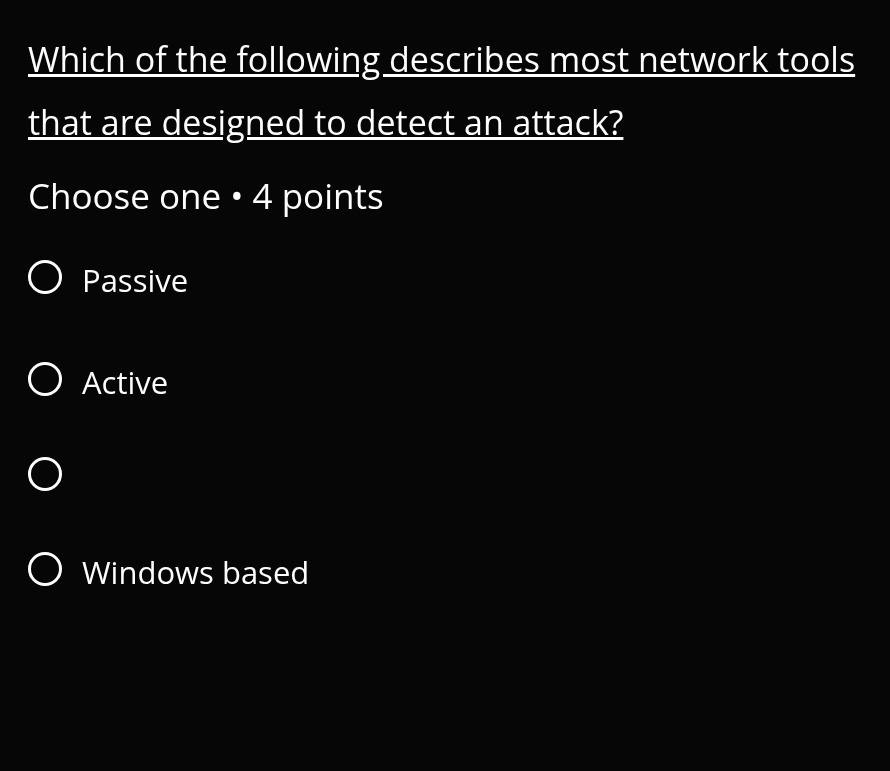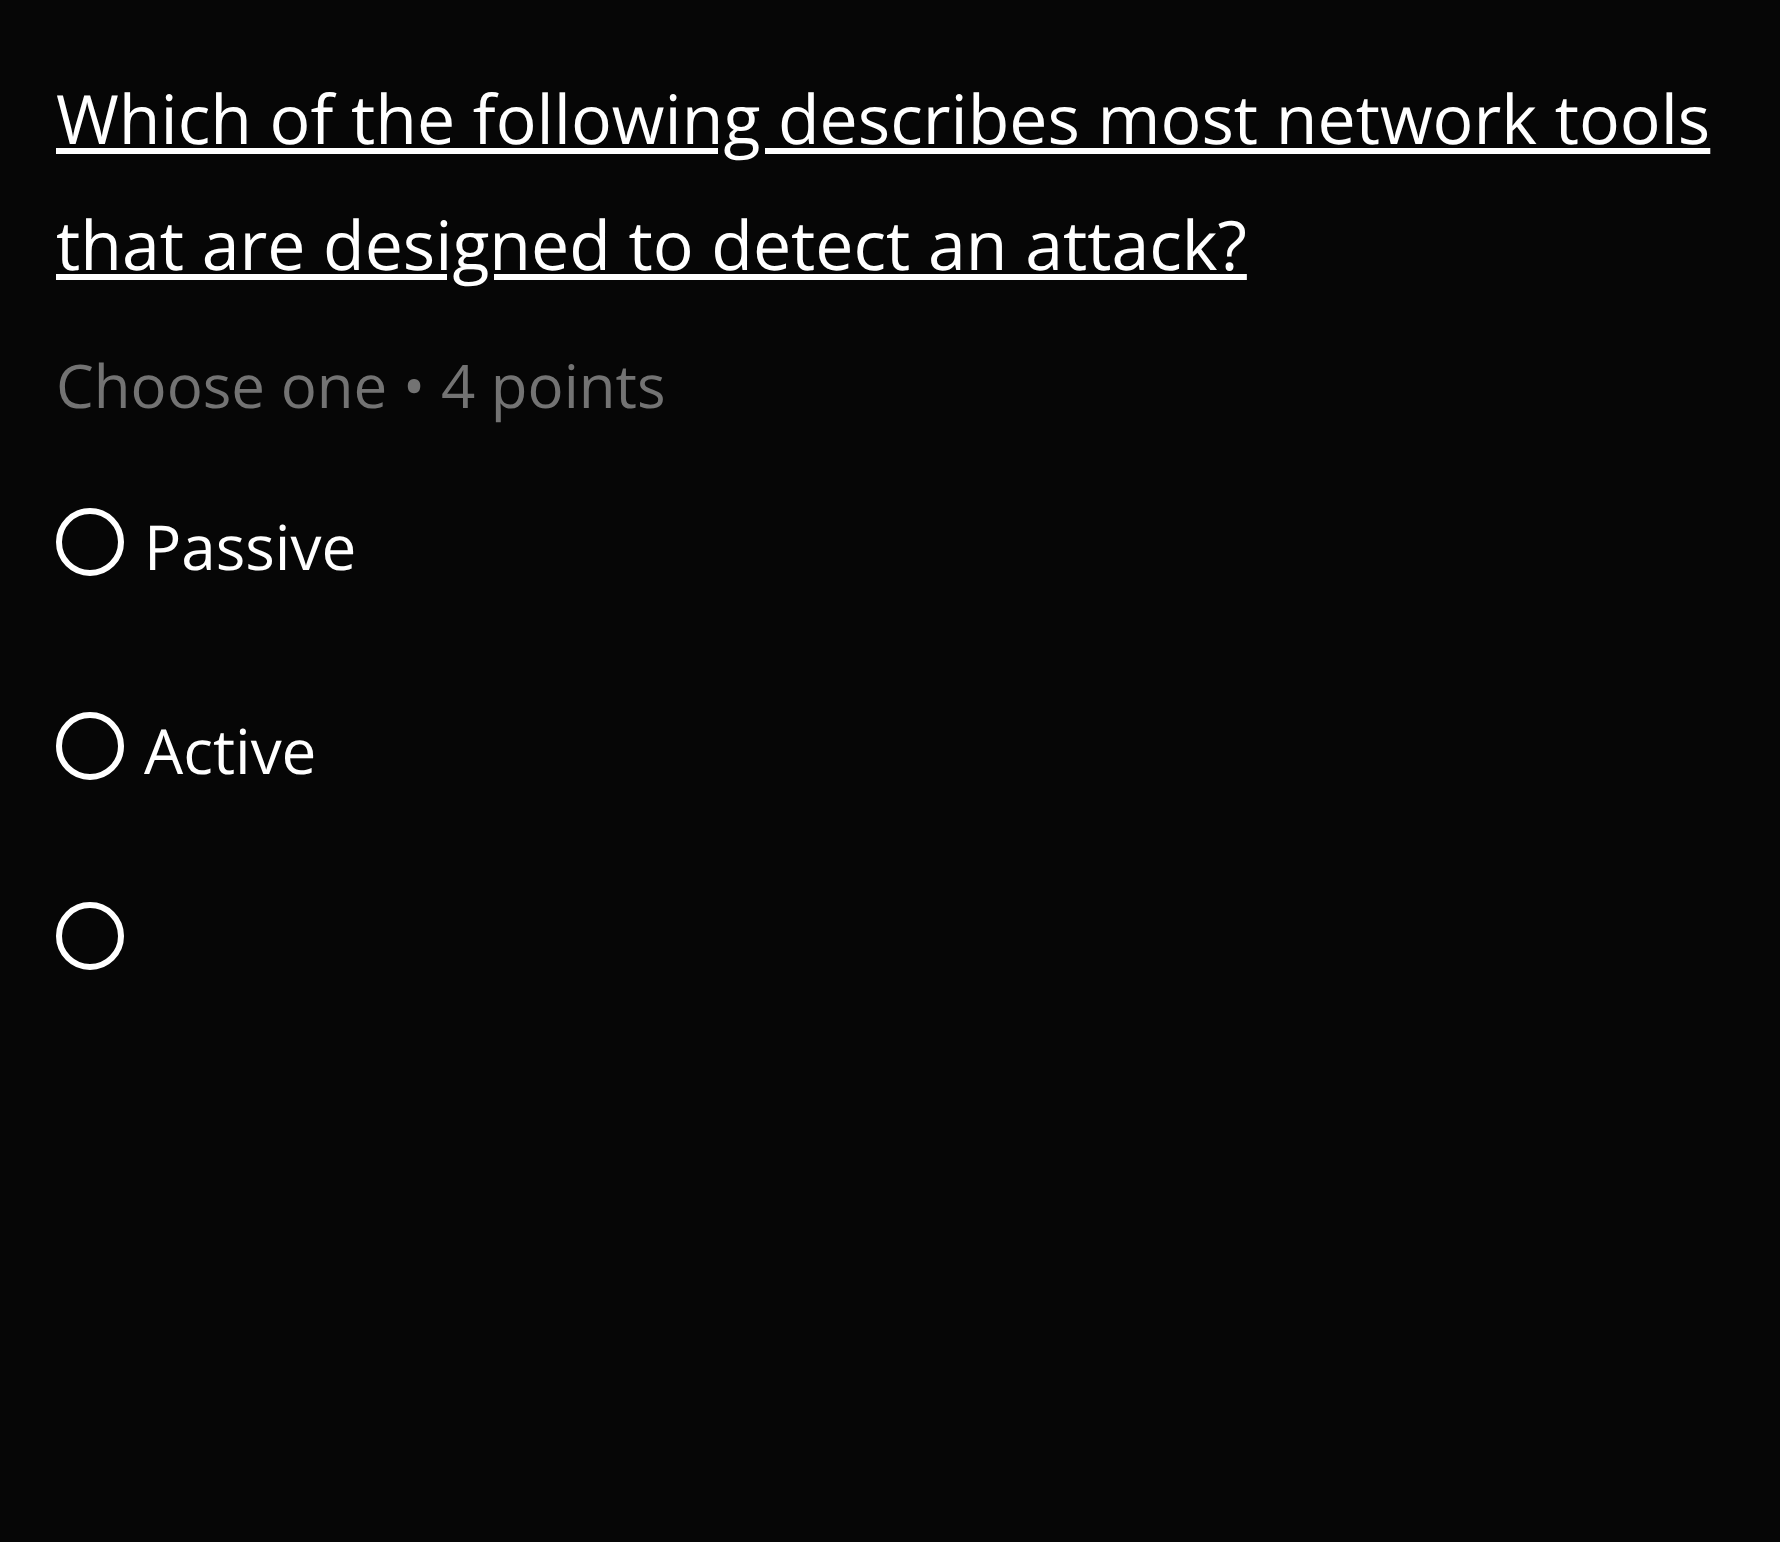--- a/index.html
+++ b/index.html
@@ -18,34 +18,34 @@
     }
     .question-text {
       font-size: 34px;
       line-height: 1.85;
       font-weight: 400;
       color: #ffffff;
       margin-bottom: 18px;
       text-decoration: underline;
     }
     .question-meta {
-      font-size: 30px;
-      color: #737373;
+      font-size: 35px;
+      color: #ffffff;
       font-weight: 400;
       margin-bottom: 40px;
     }
     .options {
       display: flex;
       flex-direction: column;
       gap: 60px;
     }
     .option {
       display: flex;
       align-items: center;
-      gap: 10px;
+      gap: 20px;
       cursor: pointer;
     }
     .radio {
       width: 34px;
       height: 34px;
       border: 3.5px solid #ffffff;
       border-radius: 50%;
       flex-shrink: 0;
       margin-top: -6px;
     }
@@ -66,13 +66,17 @@
     <div class="radio"></div>
     <div class="option-label">Passive</div>
   </div>
   <div class="option">
     <div class="radio"></div>
     <div class="option-label">Active</div>
   </div>
   <div class="option">
     <div class="radio"></div>
   </div>
+  <div class="option">
+    <div class="radio"></div>
+    <div class="option-label">Windows based</div>
+  </div>
 </div>
 
 </body></html>

